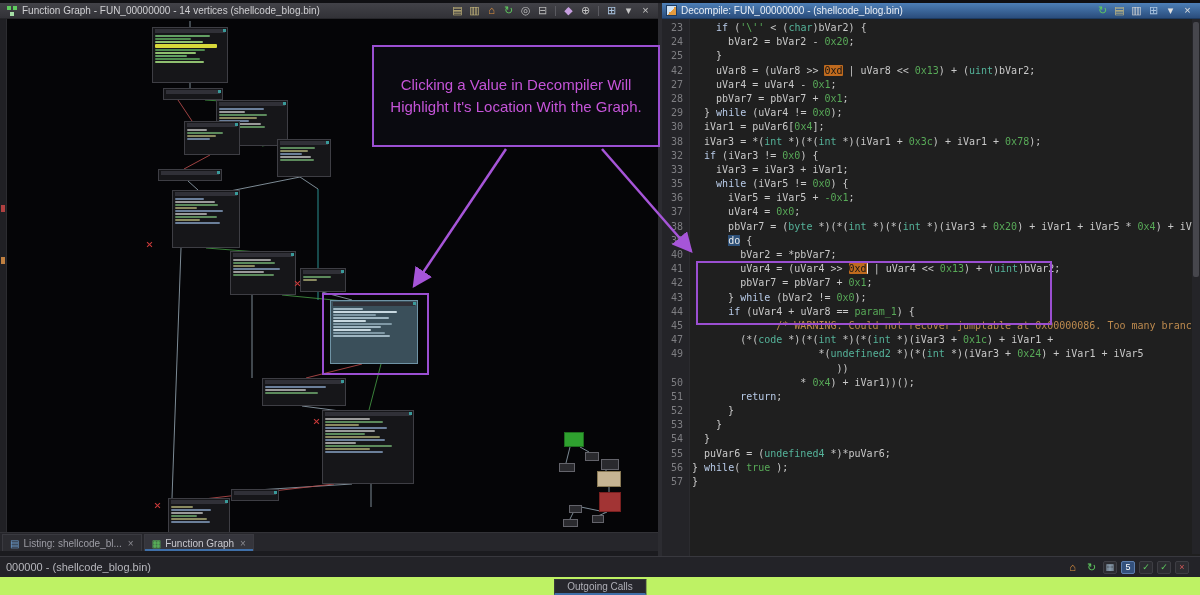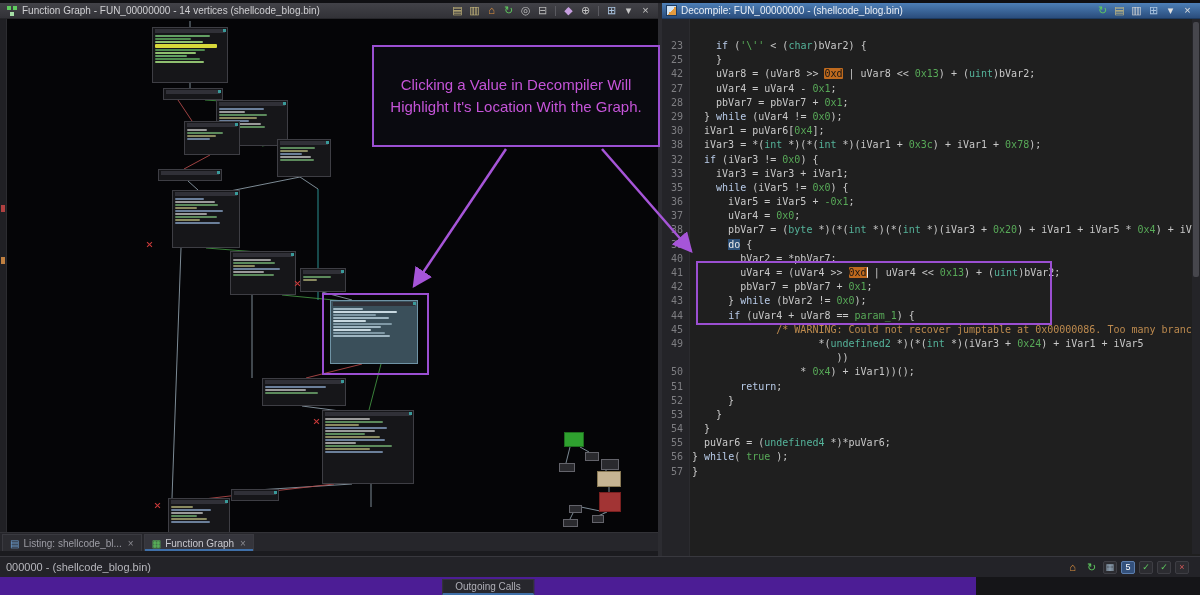--- a/index.html
+++ b/index.html
@@ -37,21 +37,21 @@
   .tab{display:flex;align-items:center;gap:4px;padding:0 7px;margin-right:2px;height:16px;font-size:10px;
        color:#9c9ca4;background:#2c2c31;border:1px solid #3a3a40;border-bottom:none;white-space:nowrap}
   .tab.active{background:#35353c;color:#c8c8ce;box-shadow:inset 0 -2px 0 #3f6fa8}
   .tabicon{font-size:10px}
   .tabclose{color:#8a8a90;margin-left:2px}
   #left-bottom-fill{position:absolute;left:0;right:0;bottom:0;height:5px;background:#1b1b1f}
   
   #splitter{position:absolute;left:658px;top:3px;width:4px;height:553px;background:#2c2c31}
   
   #right-panel{left:662px;width:538px;background:#1f1f1f}
-  #code-wrap{position:absolute;left:0;top:16px;right:8px;bottom:0;overflow:hidden;padding-top:20px}
+  #code-wrap{position:absolute;left:0;top:16px;right:8px;bottom:0;overflow:hidden;padding-top:2px}
   #gutter-bg{position:absolute;left:0;top:16px;bottom:0;width:27px;background:#242428;border-right:1px solid #2b2b2f}
   .cl{display:flex;height:14.2px;line-height:14.2px;white-space:pre;font-family:"DejaVu Sans Mono",monospace;font-size:10px}
   .ln{width:21px;flex:none;text-align:right;color:#7e7e82;margin-right:9px;position:relative;z-index:2}
   .ct{flex:1;overflow:hidden;color:#c9c9c9}
   .tk-p{color:#c9c9c9}.tk-k{color:#b8cbe8}.tk-t{color:#55b39a}.tk-c{color:#58aa58}
   .tk-g{color:#58aa58}.tk-m{color:#bd8a4e}.tk-f{color:#cfcfcf}
   .tk-ho{background:#bf6a1e;color:#141414;border-radius:1px}
   .tk-hc{background:#bf6a1e;color:#141414;border-right:1px solid #eee;border-radius:1px}
   .tk-hb{background:#2d5078;color:#e8e8e8}
   #vscroll{position:absolute;right:0;top:16px;bottom:2px;width:8px;background:#242428}
@@ -59,21 +59,21 @@
   
   #overlay-svg{position:absolute;inset:0;z-index:60;pointer-events:none}
   .hlrect{position:absolute;border:2px solid #9b4fd2;z-index:55;pointer-events:none}
   #annotation{position:absolute;left:372px;top:45px;width:288px;height:102px;background:#0a0a10;
       border:2px solid #9b4fd2;z-index:70;display:flex;align-items:center;justify-content:center;
       text-align:center;color:#c554d8;font-size:15px;line-height:1.5;padding:0 14px;box-sizing:border-box}
   
   #statusbar{position:absolute;left:0;top:556px;width:1200px;height:21px;background:#232328;border-top:1px solid #38383e;
       display:flex;align-items:center;font-size:11px;color:#b6b6bc;padding:0 6px;box-sizing:border-box}
   #status-icons{margin-left:auto;display:flex;align-items:center;gap:2px;padding-right:4px}
-  #bottomstrip{position:absolute;left:0;top:577px;width:976px;height:18px;background:#4c1d95}
+  #bottomstrip{position:absolute;left:0;top:577px;width:1200px;height:18px;background:#bef264}
   #outgoing-tab{position:absolute;left:50%;transform:translateX(-50%);top:2px;padding:1px 12px;font-size:10px;
       color:#aeaeb6;background:#27272d;border:1px solid #35353b;border-bottom:2px solid #3f6fa8}
   .topedge{position:absolute;left:0;top:0;width:1200px;height:3px;background:#101013}
 </style>
 </head>
 <body>
 
 <div class="topedge"></div>
 
 <div class="panel" id="left-panel">
@@ -296,40 +296,42 @@
         <span class="tbi" style="color: rgb(205, 189, 126);">▤</span>
         <span class="tbi" style="color: rgb(213, 213, 213);">▥</span>
         <span class="tbi" style="color: rgb(170, 196, 224);">⊞</span>
         <span class="tbi" style="color: rgb(224, 224, 224);">▾</span>
         <span class="tbi" style="color: rgb(224, 224, 224);">×</span>
       </span>
   </div>
   <div id="gutter-bg"></div>
   <div id="code-wrap">
       <div class="cl"><span class="ln">23</span><span class="ct"><span class="tk-p">    </span><span class="tk-k">if</span><span class="tk-p"> (</span><span class="tk-c">'\''</span><span class="tk-p"> &lt; (</span><span class="tk-t">char</span><span class="tk-p">)bVar2) {</span></span></div>
+      <div class="cl"><span class="ln">24</span><span class="ct"><span class="tk-p">      bVar2 = bVar2 - </span><span class="tk-c">0x20</span><span class="tk-p">;</span></span></div>
       <div class="cl"><span class="ln">25</span><span class="ct"><span class="tk-p">    }</span></span></div>
       <div class="cl"><span class="ln">42</span><span class="ct"><span class="tk-p">    uVar8 = (uVar8 &gt;&gt; </span><span class="tk-ho">0xd</span><span class="tk-p"> | uVar8 &lt;&lt; </span><span class="tk-c">0x13</span><span class="tk-p">) + (</span><span class="tk-t">uint</span><span class="tk-p">)bVar2;</span></span></div>
       <div class="cl"><span class="ln">27</span><span class="ct"><span class="tk-p">    uVar4 = uVar4 - </span><span class="tk-c">0x1</span><span class="tk-p">;</span></span></div>
       <div class="cl"><span class="ln">28</span><span class="ct"><span class="tk-p">    pbVar7 = pbVar7 + </span><span class="tk-c">0x1</span><span class="tk-p">;</span></span></div>
       <div class="cl"><span class="ln">29</span><span class="ct"><span class="tk-p">  } </span><span class="tk-k">while</span><span class="tk-p"> (uVar4 != </span><span class="tk-c">0x0</span><span class="tk-p">);</span></span></div>
       <div class="cl"><span class="ln">30</span><span class="ct"><span class="tk-p">  iVar1 = puVar6[</span><span class="tk-c">0x4</span><span class="tk-p">];</span></span></div>
       <div class="cl"><span class="ln">38</span><span class="ct"><span class="tk-p">  iVar3 = *(</span><span class="tk-t">int</span><span class="tk-p"> *)(*(</span><span class="tk-t">int</span><span class="tk-p"> *)(iVar1 + </span><span class="tk-c">0x3c</span><span class="tk-p">) + iVar1 + </span><span class="tk-c">0x78</span><span class="tk-p">);</span></span></div>
       <div class="cl"><span class="ln">32</span><span class="ct"><span class="tk-p">  </span><span class="tk-k">if</span><span class="tk-p"> (iVar3 != </span><span class="tk-c">0x0</span><span class="tk-p">) {</span></span></div>
       <div class="cl"><span class="ln">33</span><span class="ct"><span class="tk-p">    iVar3 = iVar3 + iVar1;</span></span></div>
       <div class="cl"><span class="ln">35</span><span class="ct"><span class="tk-p">    </span><span class="tk-k">while</span><span class="tk-p"> (iVar5 != </span><span class="tk-c">0x0</span><span class="tk-p">) {</span></span></div>
       <div class="cl"><span class="ln">36</span><span class="ct"><span class="tk-p">      iVar5 = iVar5 + </span><span class="tk-c">-0x1</span><span class="tk-p">;</span></span></div>
       <div class="cl"><span class="ln">37</span><span class="ct"><span class="tk-p">      uVar4 = </span><span class="tk-c">0x0</span><span class="tk-p">;</span></span></div>
       <div class="cl"><span class="ln">38</span><span class="ct"><span class="tk-p">      pbVar7 = (</span><span class="tk-t">byte</span><span class="tk-p"> *)(*(</span><span class="tk-t">int</span><span class="tk-p"> *)(*(</span><span class="tk-t">int</span><span class="tk-p"> *)(iVar3 + </span><span class="tk-c">0x20</span><span class="tk-p">) + iVar1 + iVar5 * </span><span class="tk-c">0x4</span><span class="tk-p">) + iVar1);</span></span></div>
       <div class="cl"><span class="ln">39</span><span class="ct"><span class="tk-p">      </span><span class="tk-hb">do</span><span class="tk-p"> {</span></span></div>
       <div class="cl"><span class="ln">40</span><span class="ct"><span class="tk-p">        bVar2 = *pbVar7;</span></span></div>
       <div class="cl"><span class="ln">41</span><span class="ct"><span class="tk-p">        uVar4 = (uVar4 &gt;&gt; </span><span class="tk-hc">0xd</span><span class="tk-p"> | uVar4 &lt;&lt; </span><span class="tk-c">0x13</span><span class="tk-p">) + (</span><span class="tk-t">uint</span><span class="tk-p">)bVar2;</span></span></div>
       <div class="cl"><span class="ln">42</span><span class="ct"><span class="tk-p">        pbVar7 = pbVar7 + </span><span class="tk-c">0x1</span><span class="tk-p">;</span></span></div>
       <div class="cl"><span class="ln">43</span><span class="ct"><span class="tk-p">      } </span><span class="tk-k">while</span><span class="tk-p"> (bVar2 != </span><span class="tk-c">0x0</span><span class="tk-p">);</span></span></div>
       <div class="cl"><span class="ln">44</span><span class="ct"><span class="tk-p">      </span><span class="tk-k">if</span><span class="tk-p"> (uVar4 + uVar8 == </span><span class="tk-g">param_1</span><span class="tk-p">) {</span></span></div>
       <div class="cl"><span class="ln">45</span><span class="ct"><span class="tk-m">              /* WARNING: Could not recover jumptable at 0x00000086. Too many branch</span></span></div>
+      <div class="cl"><span class="ln">47</span><span class="ct"><span class="tk-p">        (*(</span><span class="tk-t">code</span><span class="tk-p"> *)(*(</span><span class="tk-t">int</span><span class="tk-p"> *)(*(</span><span class="tk-t">int</span><span class="tk-p"> *)(iVar3 + </span><span class="tk-c">0x1c</span><span class="tk-p">) + iVar1 +</span></span></div>
       <div class="cl"><span class="ln">49</span><span class="ct"><span class="tk-p">                     *(</span><span class="tk-t">undefined2</span><span class="tk-p"> *)(*(</span><span class="tk-t">int</span><span class="tk-p"> *)(iVar3 + </span><span class="tk-c">0x24</span><span class="tk-p">) + iVar1 + iVar5</span></span></div>
       <div class="cl"><span class="ln"></span><span class="ct"><span class="tk-p">                        ))</span></span></div>
       <div class="cl"><span class="ln">50</span><span class="ct"><span class="tk-p">                  * </span><span class="tk-c">0x4</span><span class="tk-p">) + iVar1))();</span></span></div>
       <div class="cl"><span class="ln">51</span><span class="ct"><span class="tk-p">        </span><span class="tk-k">return</span><span class="tk-p">;</span></span></div>
       <div class="cl"><span class="ln">52</span><span class="ct"><span class="tk-p">      }</span></span></div>
       <div class="cl"><span class="ln">53</span><span class="ct"><span class="tk-p">    }</span></span></div>
       <div class="cl"><span class="ln">54</span><span class="ct"><span class="tk-p">  }</span></span></div>
       <div class="cl"><span class="ln">55</span><span class="ct"><span class="tk-p">  puVar6 = (</span><span class="tk-t">undefined4</span><span class="tk-p"> *)*puVar6;</span></span></div>
       <div class="cl"><span class="ln">56</span><span class="ct"><span class="tk-p">} </span><span class="tk-k">while</span><span class="tk-p">( </span><span class="tk-c">true</span><span class="tk-p"> );</span></span></div>
       <div class="cl"><span class="ln">57</span><span class="ct"><span class="tk-p">}</span></span></div>

